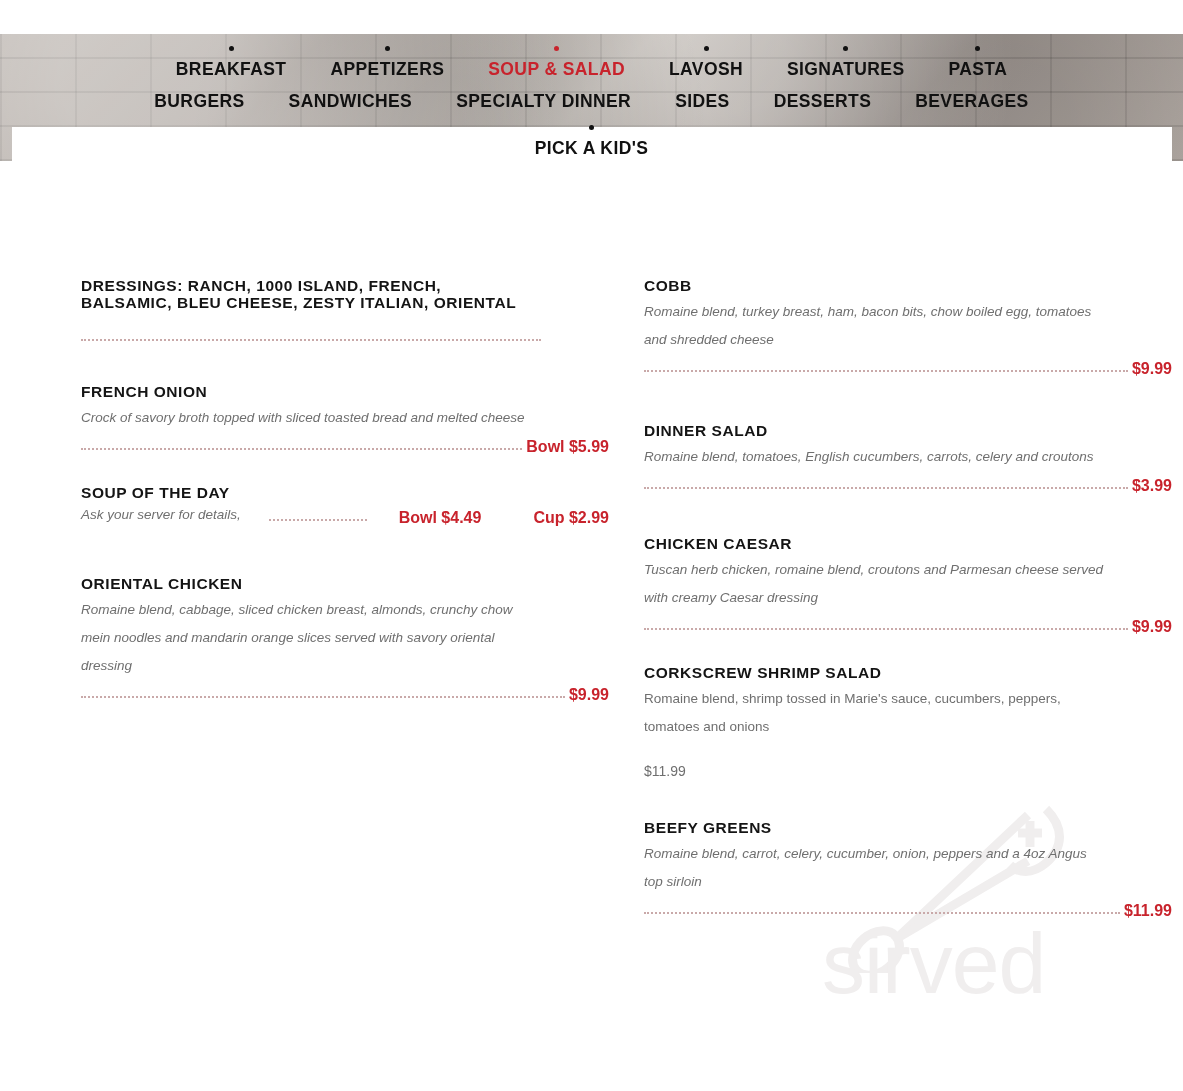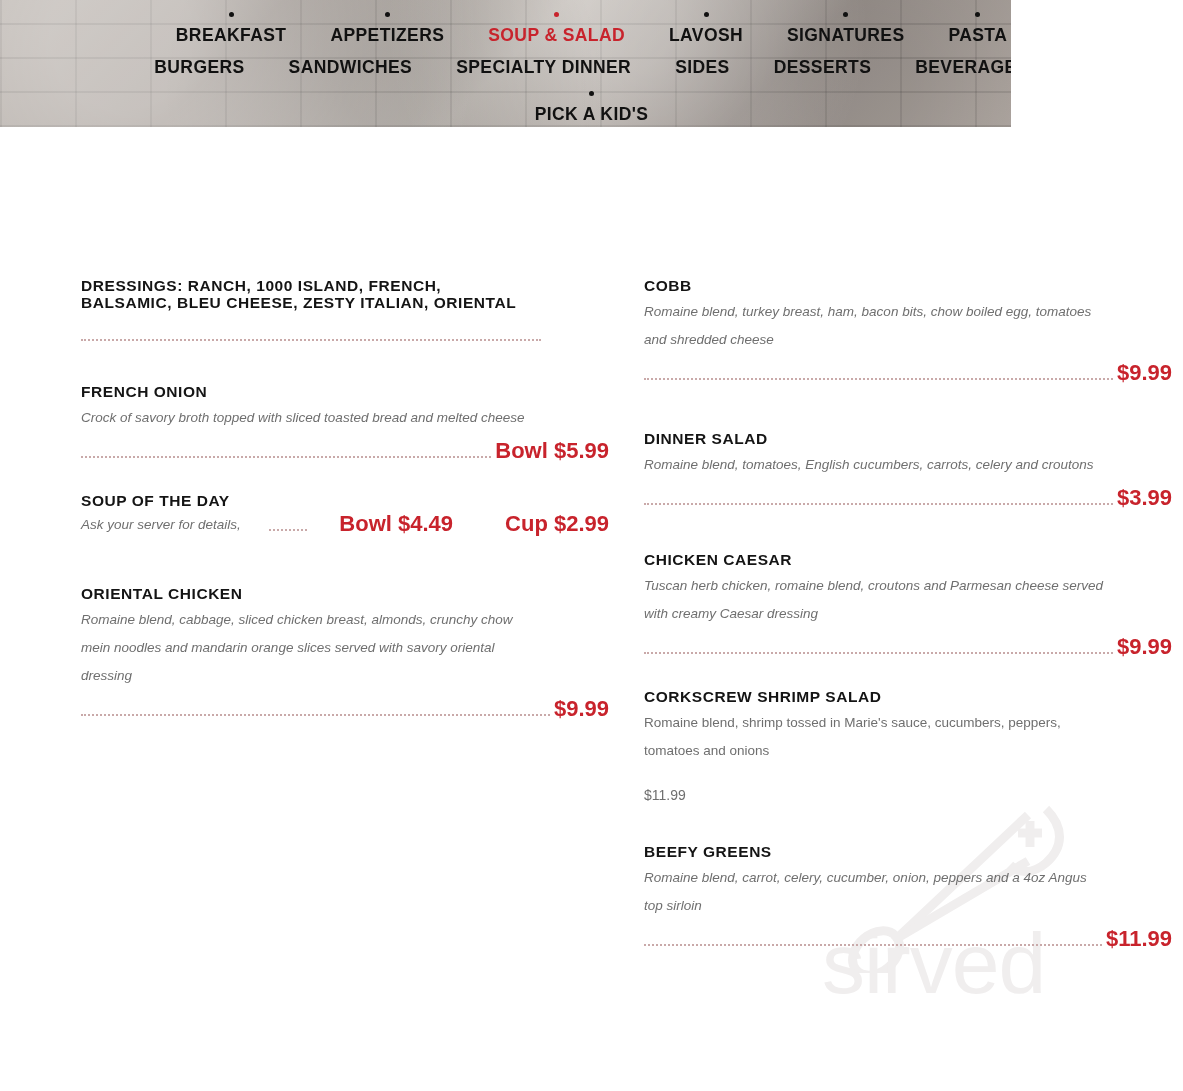--- a/index.html
+++ b/index.html
@@ -12,31 +12,32 @@
     height: 1091px;
     font-family: "Liberation Sans", sans-serif;
     background: #ffffff;
     overflow: hidden;
     position: relative;
   }
 
   
   .brick-header {
     position: relative;
-    width: 1011px;
+    width: 1183px;
     height: 127px;
     background:
       repeating-linear-gradient(0deg,
         rgba(0,0,0,0.10) 0px, rgba(0,0,0,0.10) 2px,
         rgba(0,0,0,0) 2px, rgba(0,0,0,0) 34px),
       repeating-linear-gradient(90deg,
         rgba(0,0,0,0.09) 0px, rgba(0,0,0,0.09) 2px,
         rgba(0,0,0,0) 2px, rgba(0,0,0,0) 75px),
       linear-gradient(135deg, #b9b2ac 0%, #a79f99 25%, #c3bdb7 50%, #9d9590 75%, #b4aca6 100%);
     overflow: hidden;
+    margin-top: 34px;
   }
   .brick-header:before {
     content: "";
     position: absolute;
     inset: 0;
     background:
       radial-gradient(circle at 12% 30%, rgba(255,255,255,0.35) 0 8%, rgba(255,255,255,0) 40%),
       radial-gradient(circle at 38% 70%, rgba(0,0,0,0.12) 0 6%, rgba(0,0,0,0) 35%),
       radial-gradient(circle at 62% 20%, rgba(255,255,255,0.28) 0 7%, rgba(255,255,255,0) 38%),
       radial-gradient(circle at 85% 65%, rgba(0,0,0,0.10) 0 6%, rgba(0,0,0,0) 33%);
@@ -157,21 +158,21 @@
   }
   .price-row .leader {
     flex: 1 1 auto;
     height: 12px;
     border-bottom: 2px dotted #c9a9a9;
     margin-bottom: 6px;
     min-width: 10px;
   }
   .price {
     flex: 0 0 auto;
-    font-size: 22px;
+    font-size: 16px;
     font-weight: 700;
     color: #c8232c;
     padding-left: 4px;
     white-space: nowrap;
   }
   .price.second { padding-left: 28px; }
 
   
   .inline-row {
     display: flex;

